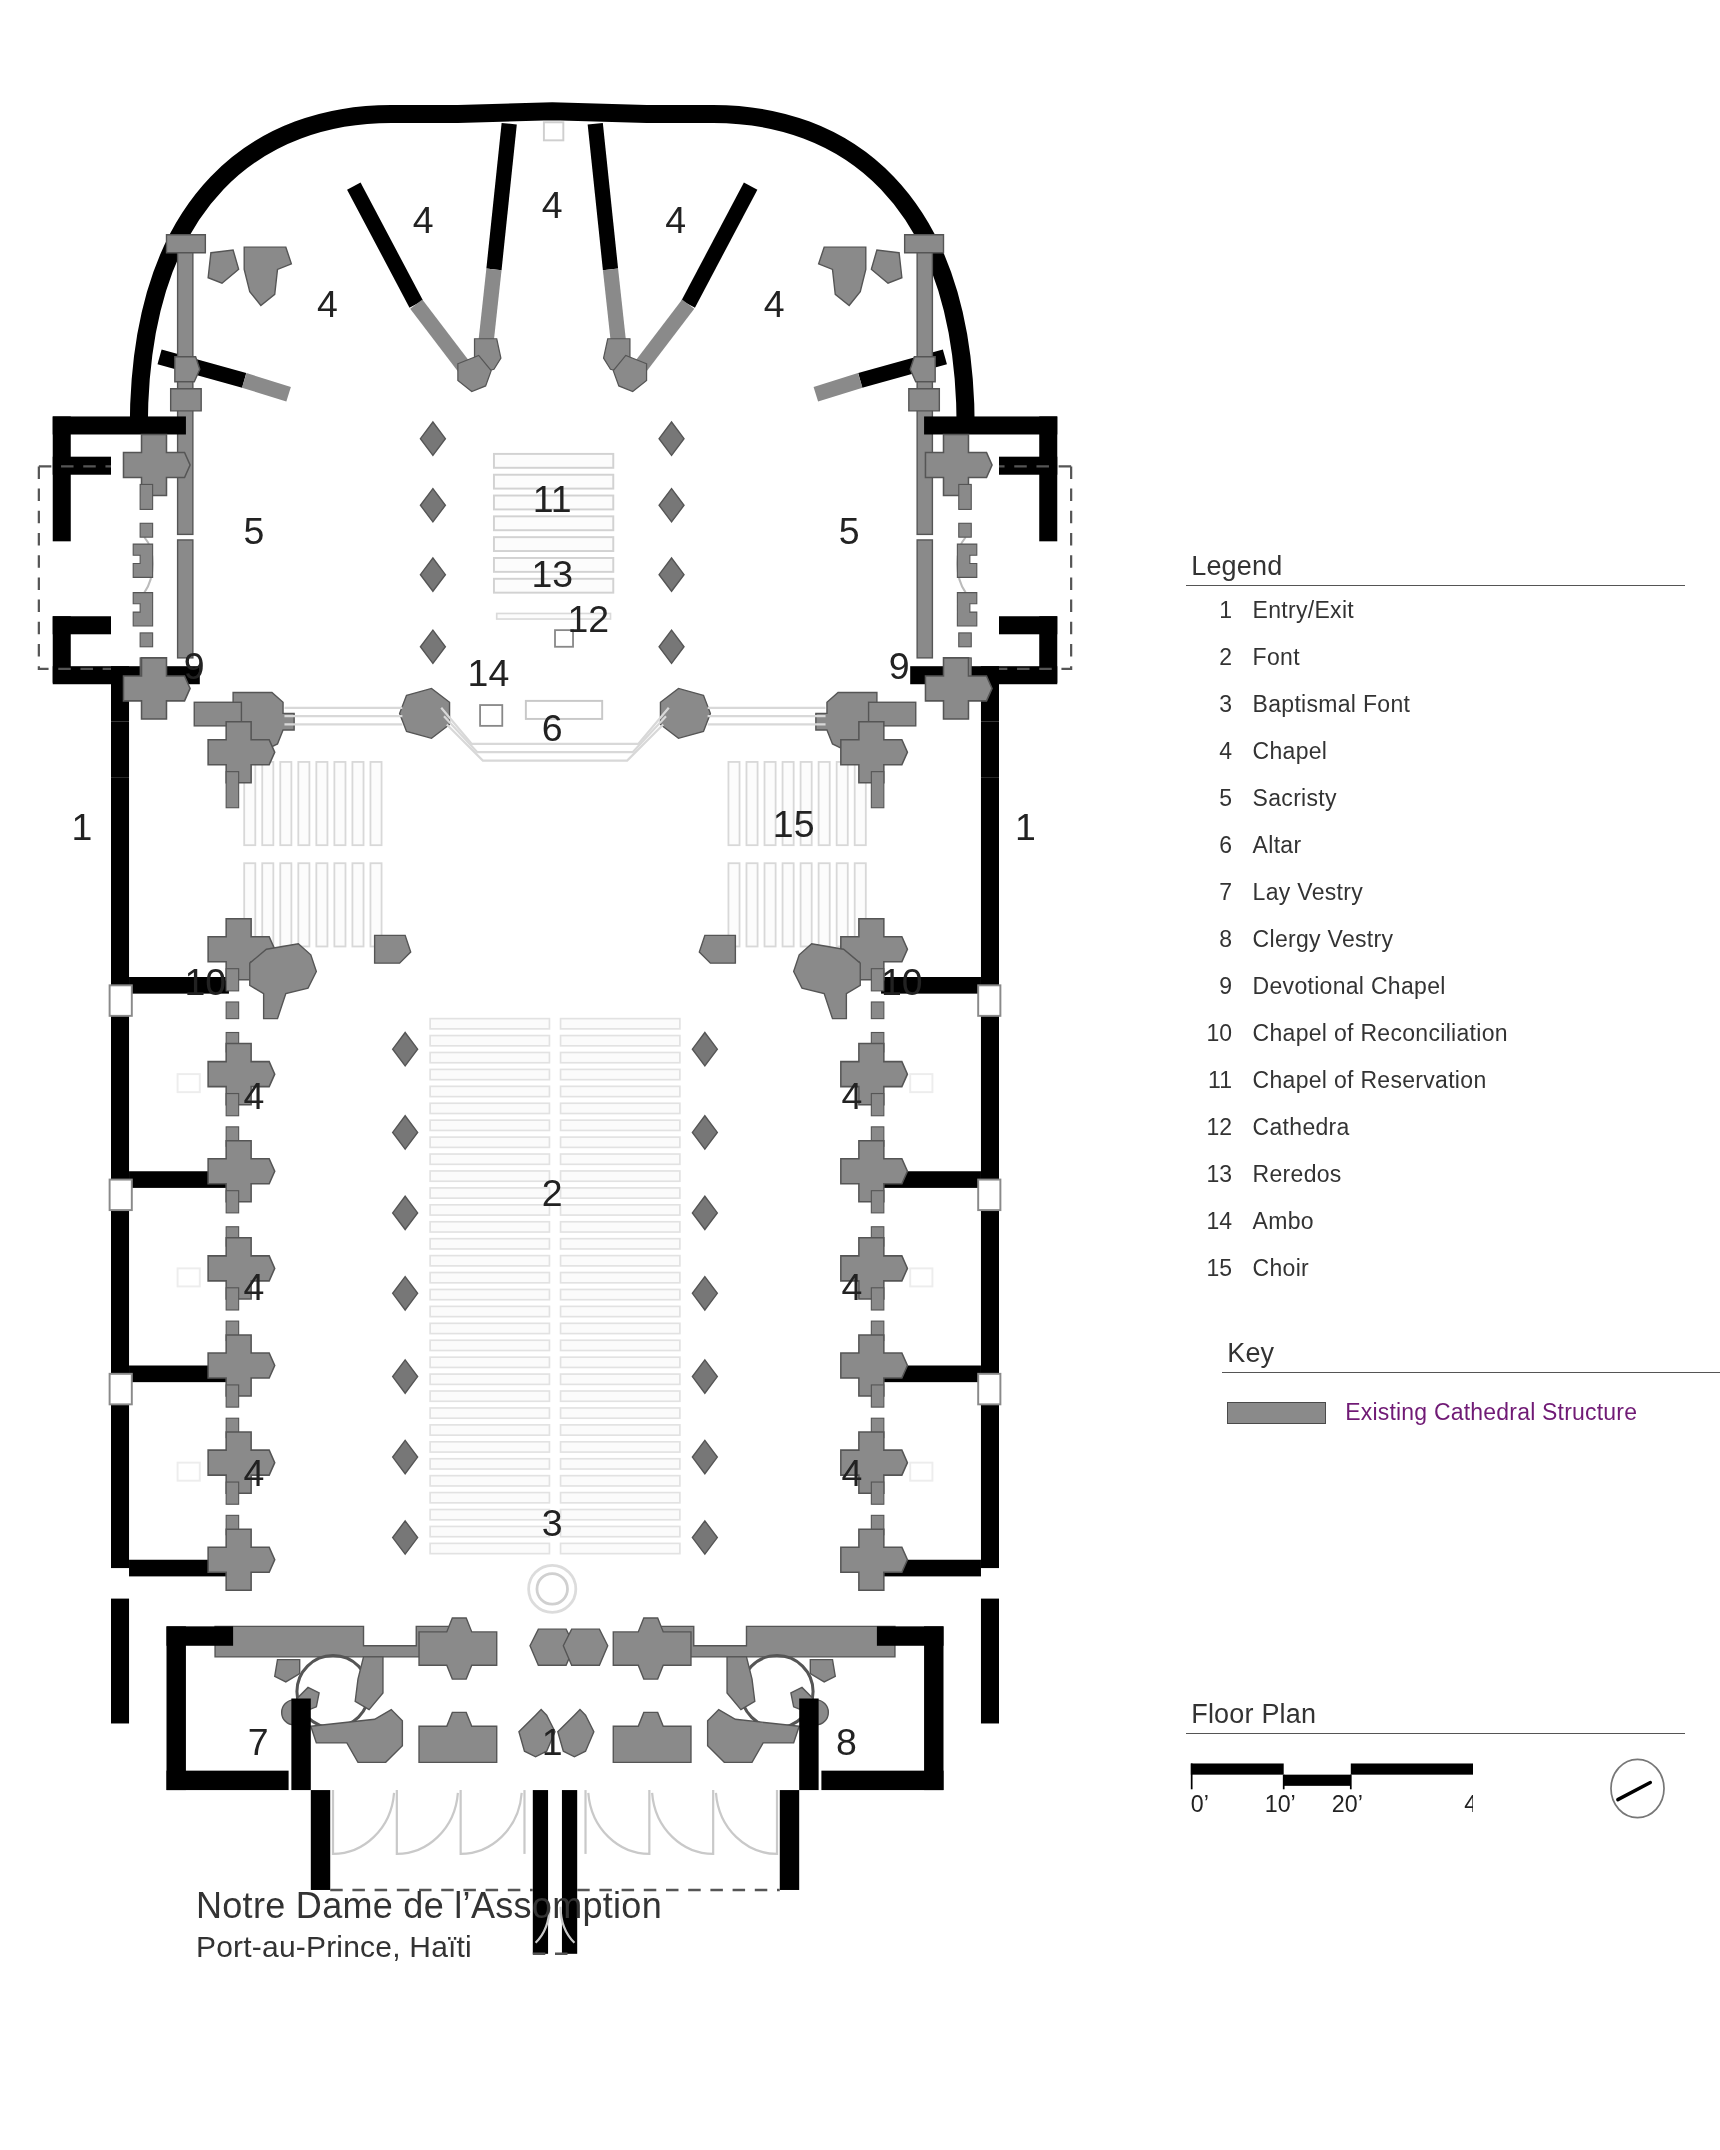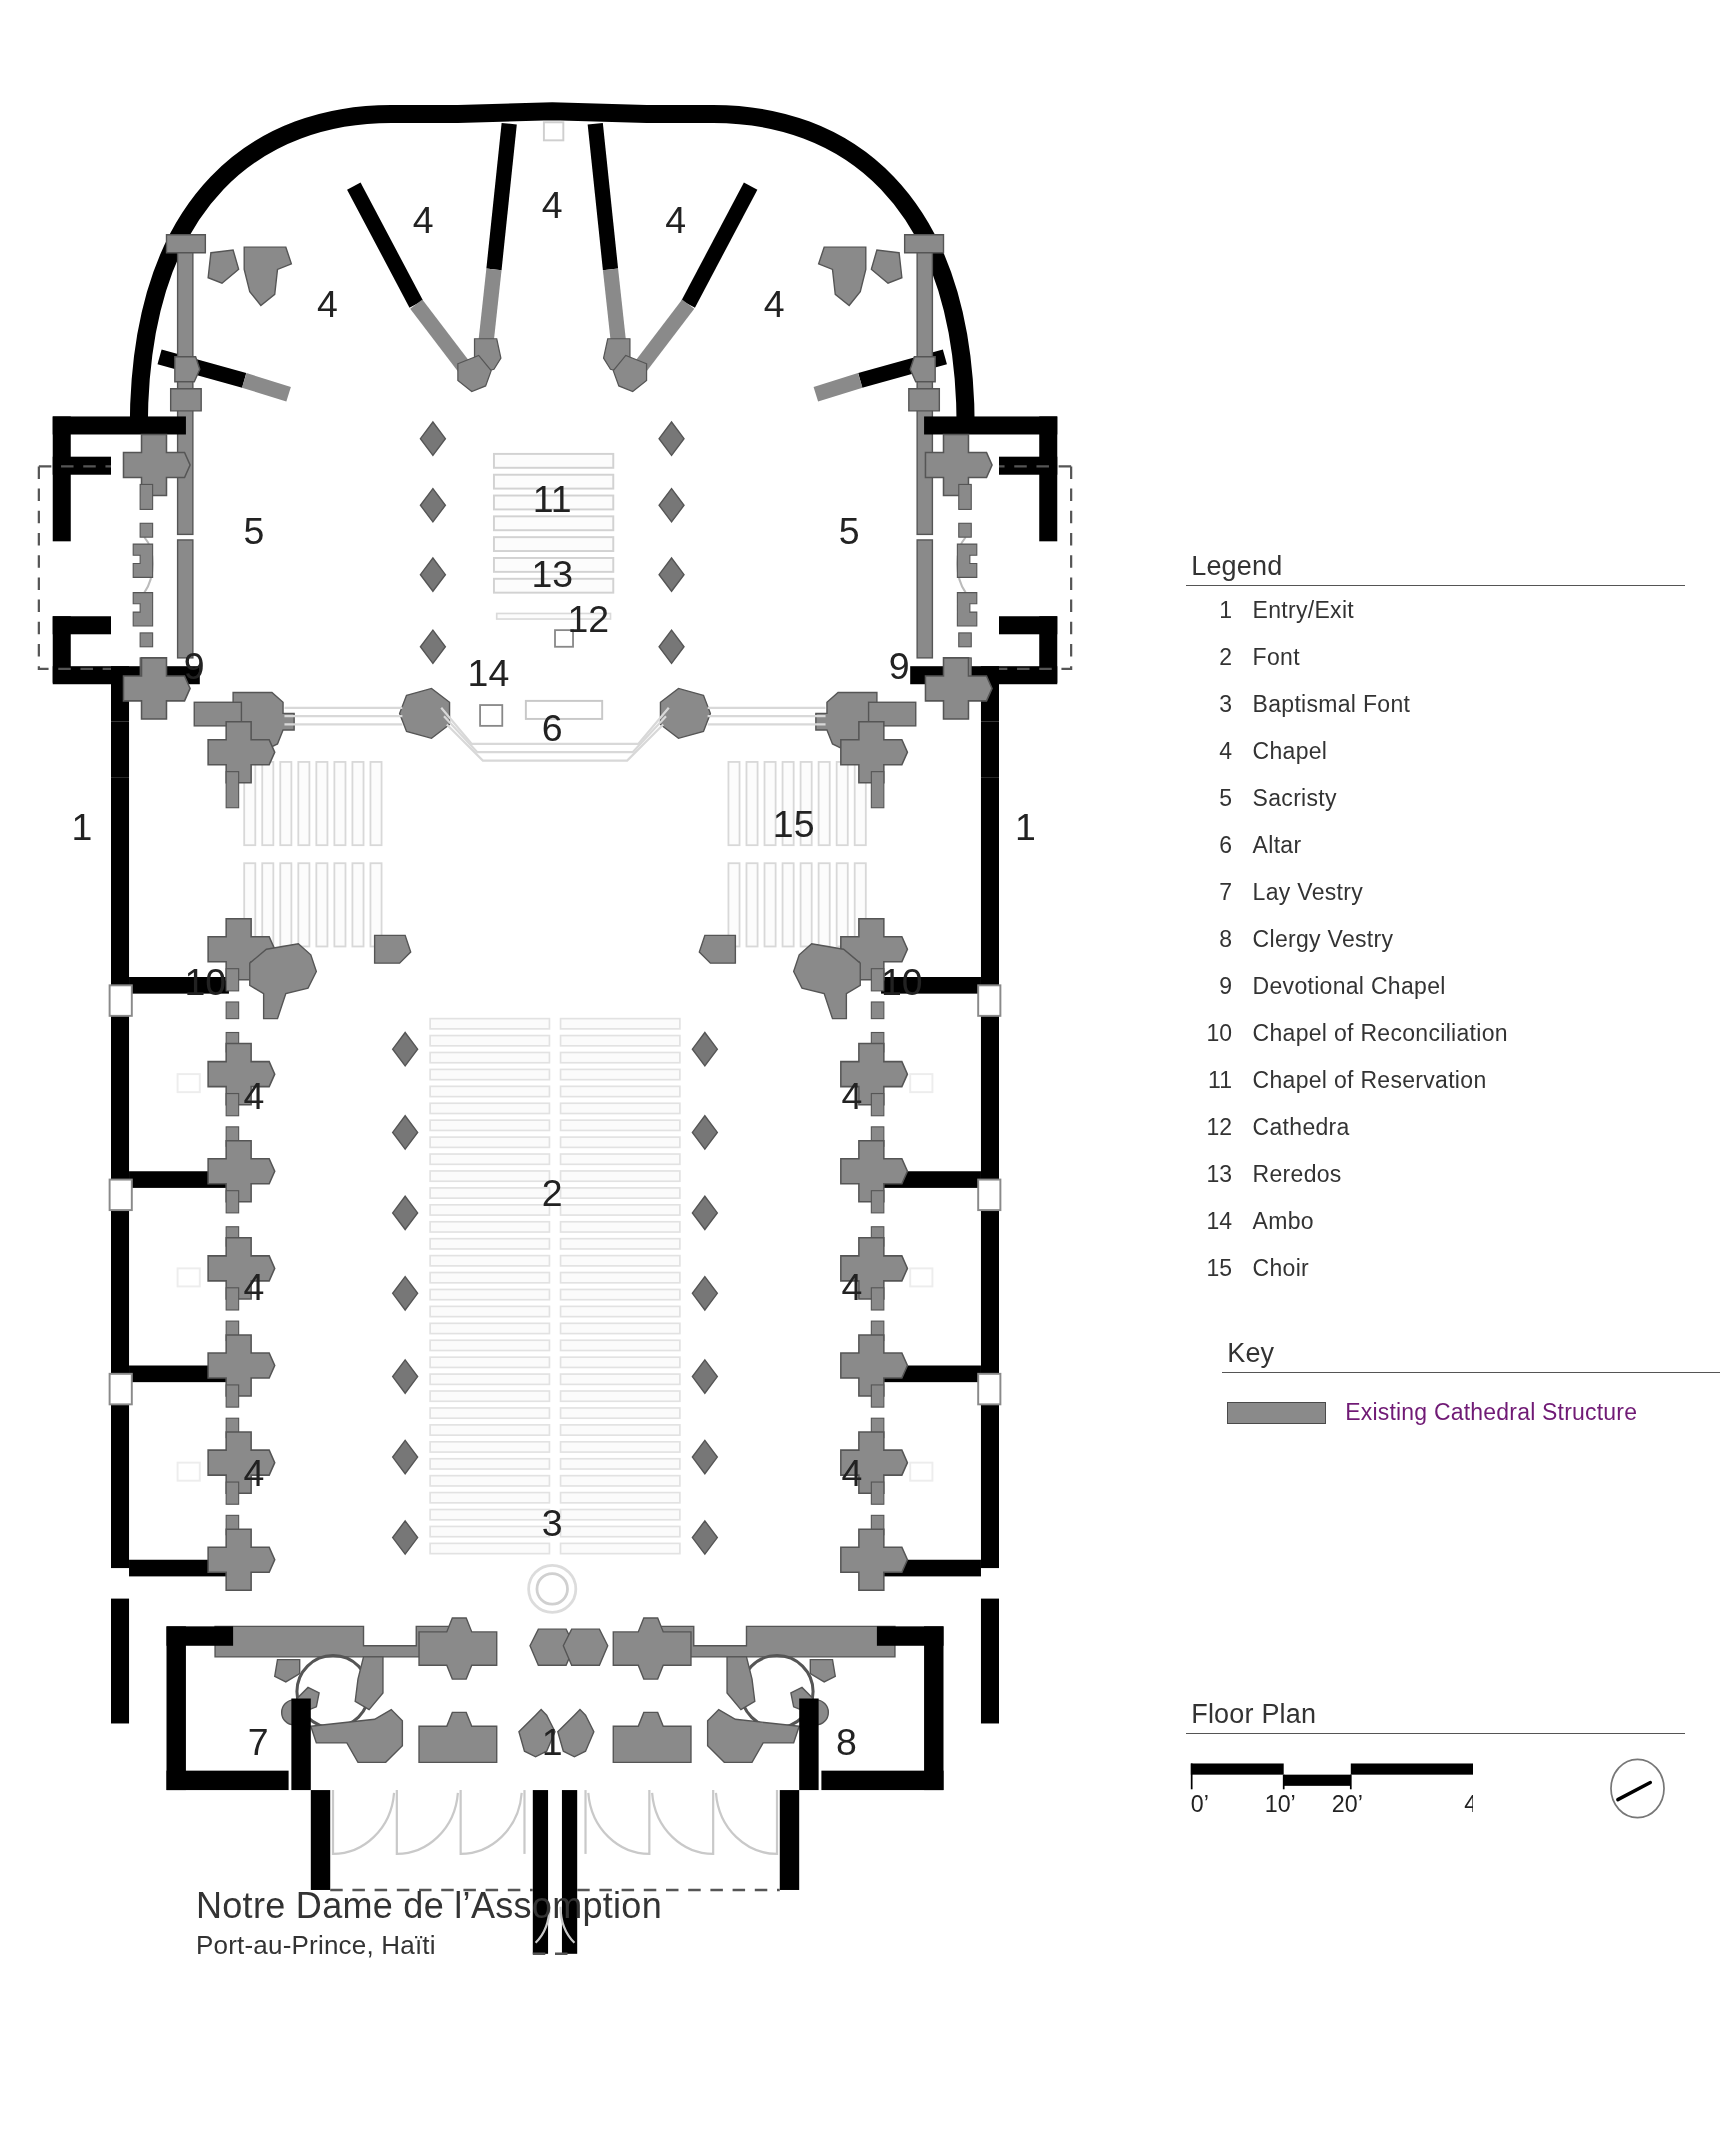--- a/index.html
+++ b/index.html
@@ -34,21 +34,21 @@
   .key-lbl{font-size:23px;color:#701a75;padding-left:19px;letter-spacing:0.2px;}
 
   #fp-block{position:absolute;left:0;top:1699px;width:499px;}
   #scale-wrap{position:relative;margin-top:13.8px;height:95px;}
   #scalebar-svg{position:absolute;left:3.4px;top:0;}
   #north-svg{position:absolute;left:413px;top:1.7px;}
 
   
   #title-block{position:absolute;left:196px;top:1887px;}
   #main-title{font-size:36px;color:#333;letter-spacing:0.3px;line-height:1.05;font-weight:400;}
-  #sub-title{font-size:26px;color:#333;letter-spacing:0.2px;margin-top:5.2px;}
+  #sub-title{font-size:30px;color:#333;letter-spacing:0.2px;margin-top:5.2px;}
 
   
   .calloutTxt{font-family:"Liberation Sans","DejaVu Sans",sans-serif;font-size:27px;fill:#222;}
 </style>
 </head>
 <body>
 
 <div id="sheet">
 
   <div id="plan-area">

